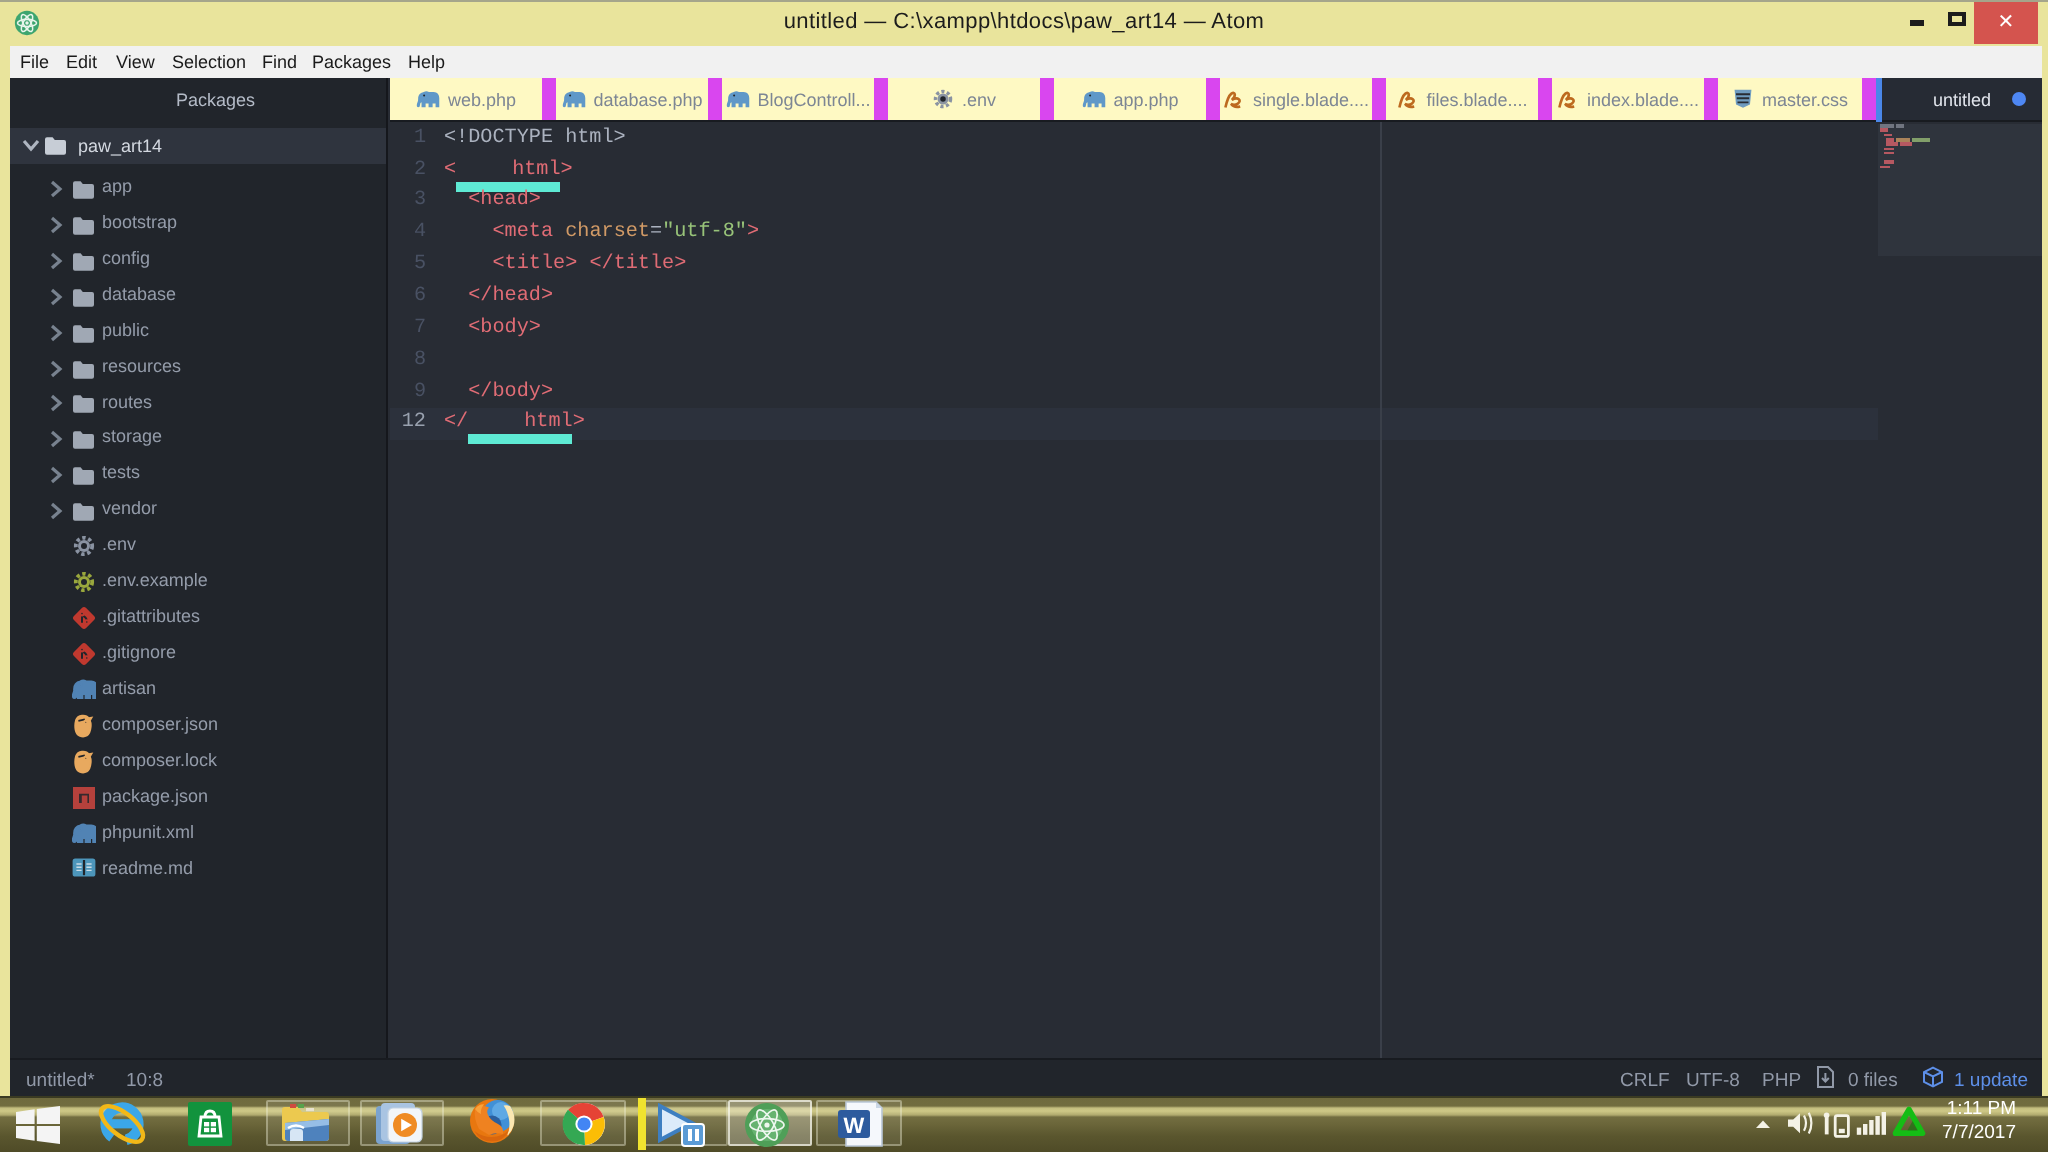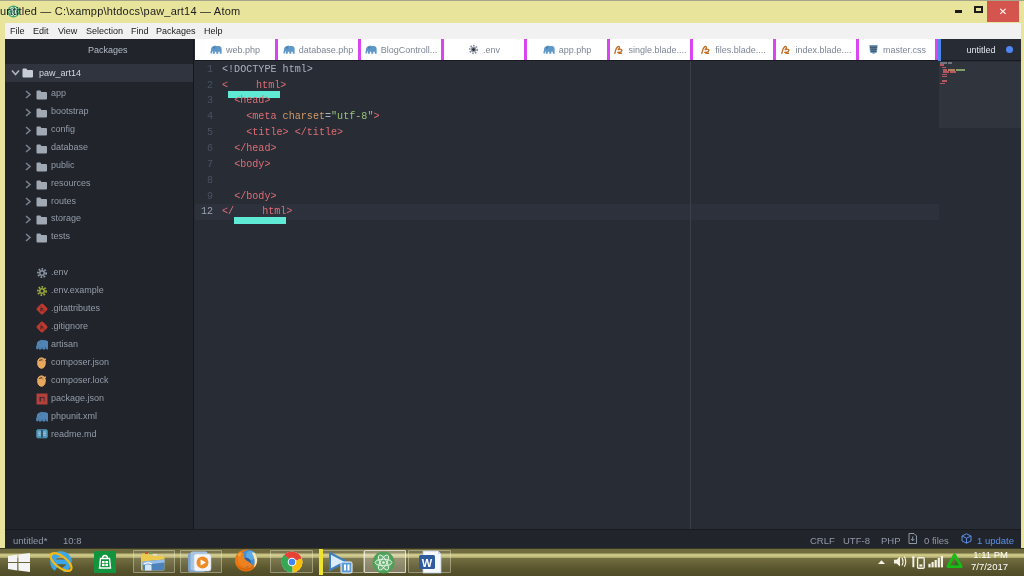--- a/index.html
+++ b/index.html
@@ -2,54 +2,54 @@
 <html><head>
 <meta charset="utf-8">
 <style>
 * { margin:0; padding:0; box-sizing:border-box; }
 html,body { width:1024px; height:576px; overflow:hidden; }
 body { font-family:"Liberation Sans", sans-serif; background:#282c34; position:relative; }
 .abs { position:absolute; }
 
 
 #titlebar { position:absolute; left:0; top:0; width:1024px; height:23px; background:#e9e49c; border-top:1px solid #a5a58b; }
-#titletext { position:absolute; left:0; right:0; top:5px; text-align:left; font-size:11px; letter-spacing:0.2px; color:#1c1c1c; }
+#titletext { position:absolute; left:0; right:0; top:5px; text-align:center; font-size:11px; letter-spacing:0.2px; color:#1c1c1c; }
 #btn-min { position:absolute; left:955px; top:10px; width:7px; height:2.5px; background:#1c1c1c; }
 #btn-max { position:absolute; left:974px; top:5.5px; width:9px; height:7.5px; border:2px solid #1c1c1c; }
 #btn-close { position:absolute; left:987px; top:1px; width:32px; height:21px; background:#d4544e; color:#fff; text-align:center; font-size:10px; line-height:21px; }
 
 
 #menubar { position:absolute; left:5px; top:23px; width:1016px; height:16px; background:#f1f1f1; font-size:9px; color:#1a1a1a; }
 #menubar span { position:absolute; top:3px; }
 
 
 #borderL { position:absolute; left:0; top:23px; width:5px; height:525px; background:#e9e49c; }
 #borderR { position:absolute; left:1021px; top:23px; width:3px; height:525px; background:#e9e49c; }
 
 
 #sidebar { position:absolute; left:5px; top:39px; width:189px; height:490px; background:#21252b; border-right:1px solid #15171c; overflow:hidden; }
 #projhdr { position:absolute; left:0; top:0; width:189px; height:22px; }
 #projhdr span { position:absolute; left:83px; top:6px; font-size:9px; color:#b4bbc7; }
 .trow { position:absolute; left:0; width:189px; height:18px; font-size:9px; color:#949caa; }
 .trow.sel { background:#2f343e; color:#d3d8e0; }
 .trow .lbl { position:absolute; top:3.2px; }
 .trow svg { position:absolute; }
-.tab { position:absolute; top:0; height:21px; background:#ffffff; border-right:3px solid #d946ef; color:#7d8694; font-size:9px; display:flex; align-items:center; justify-content:center; gap:4px; }
+.tab { position:absolute; top:0; height:21px; background:#fef9c3; border-right:7px solid #d946ef; color:#7d8694; font-size:9px; display:flex; align-items:center; justify-content:center; gap:4px; }
 .tab.active { background:#262b34; color:#e2e6ed; }
 #tabblue { position:absolute; left:938px; top:39px; width:3px; height:22px; background:#4a87e8; }
 #tabdot { position:absolute; left:1006px; top:46px; width:7px; height:7px; border-radius:50%; background:#4e87f3; }
 
 
 #editor { position:absolute; left:195px; top:61px; width:826px; height:468px; background:#282c34; }
 #wrapguide { position:absolute; left:495px; top:0; width:1px; height:468px; background:#3a3f49; }
 #activeline { position:absolute; left:0; top:143px; width:744px; height:16px; background:#2c313c; }
 .codeline { position:absolute; left:27px; font-family:"Liberation Mono", monospace; font-size:10.1px; white-space:pre; color:#abb2bf; }
 .gnum { position:absolute; left:4px; font-family:"Liberation Mono", monospace; font-size:10.1px; color:#495163; text-align:right; width:14px; }
 .red { color:#e06c75; } .orn { color:#d19a66; } .grn { color:#98c379; }
-.ul { border-bottom:7px solid #5eead4;padding-left:28px; }
+.ul { border-bottom:5px solid #5eead4;padding-left:28px; }
 
 
 #minimap { position:absolute; left:744px; top:0; width:82px; height:468px; }
 #minivis { position:absolute; left:0; top:1px; width:82px; height:66px; background:#2f343d; }
 .mm { position:absolute; height:1.7px; opacity:0.92; }
 
 
 #statusbar { position:absolute; left:5px; top:529px; width:1016px; height:19px; background:#21252b; border-top:1px solid #181b20; font-size:9.5px; color:#9199a8; }
 #statusbar .s { position:absolute; top:5px; }
 .blue { color:#5d8fe8; }
@@ -240,20 +240,29 @@
    <span class="lbl" style="left:46px">storage</span>
  </div>
  <div class="trow" style="top:189.3px">
    <svg style="left:20px;top:5px" width="7" height="9" viewBox="0 0 7 9" stroke="#78828f">
         <use href="#i-chevR"></use>
       </svg>
    <svg style="left:31px;top:4px" width="12" height="12" viewBox="0 0 12 12" fill="#a0a8b4">
         <use href="#i-folder"></use>
       </svg>
    <span class="lbl" style="left:46px">tests</span>
+ </div>
+ <div class="trow" style="top:207.2px">
+   <svg style="left:20px;top:5px" width="7" height="9" viewBox="0 0 7 9" stroke="#78828f">
+        <use href="#i-chevR"></use>
+      </svg>
+   <svg style="left:31px;top:4px" width="12" height="12" viewBox="0 0 12 12" fill="#a0a8b4">
+        <use href="#i-folder"></use>
+      </svg>
+   <span class="lbl" style="left:46px">vendor</span>
  </div>
  <div class="trow" style="top:225.1px">
    <svg style="left:31px;top:3px" width="12" height="12" viewBox="0 0 12 12" fill="#8a93a2" stroke="#8a93a2">
         <use href="#i-gear"></use>
       </svg>
    <span class="lbl" style="left:46px">.env</span>
  </div>
  <div class="trow" style="top:243.0px">
    <svg style="left:31px;top:3px" width="12" height="12" viewBox="0 0 12 12" fill="#9aa83d" stroke="#9aa83d">
         <use href="#i-gear"></use>

